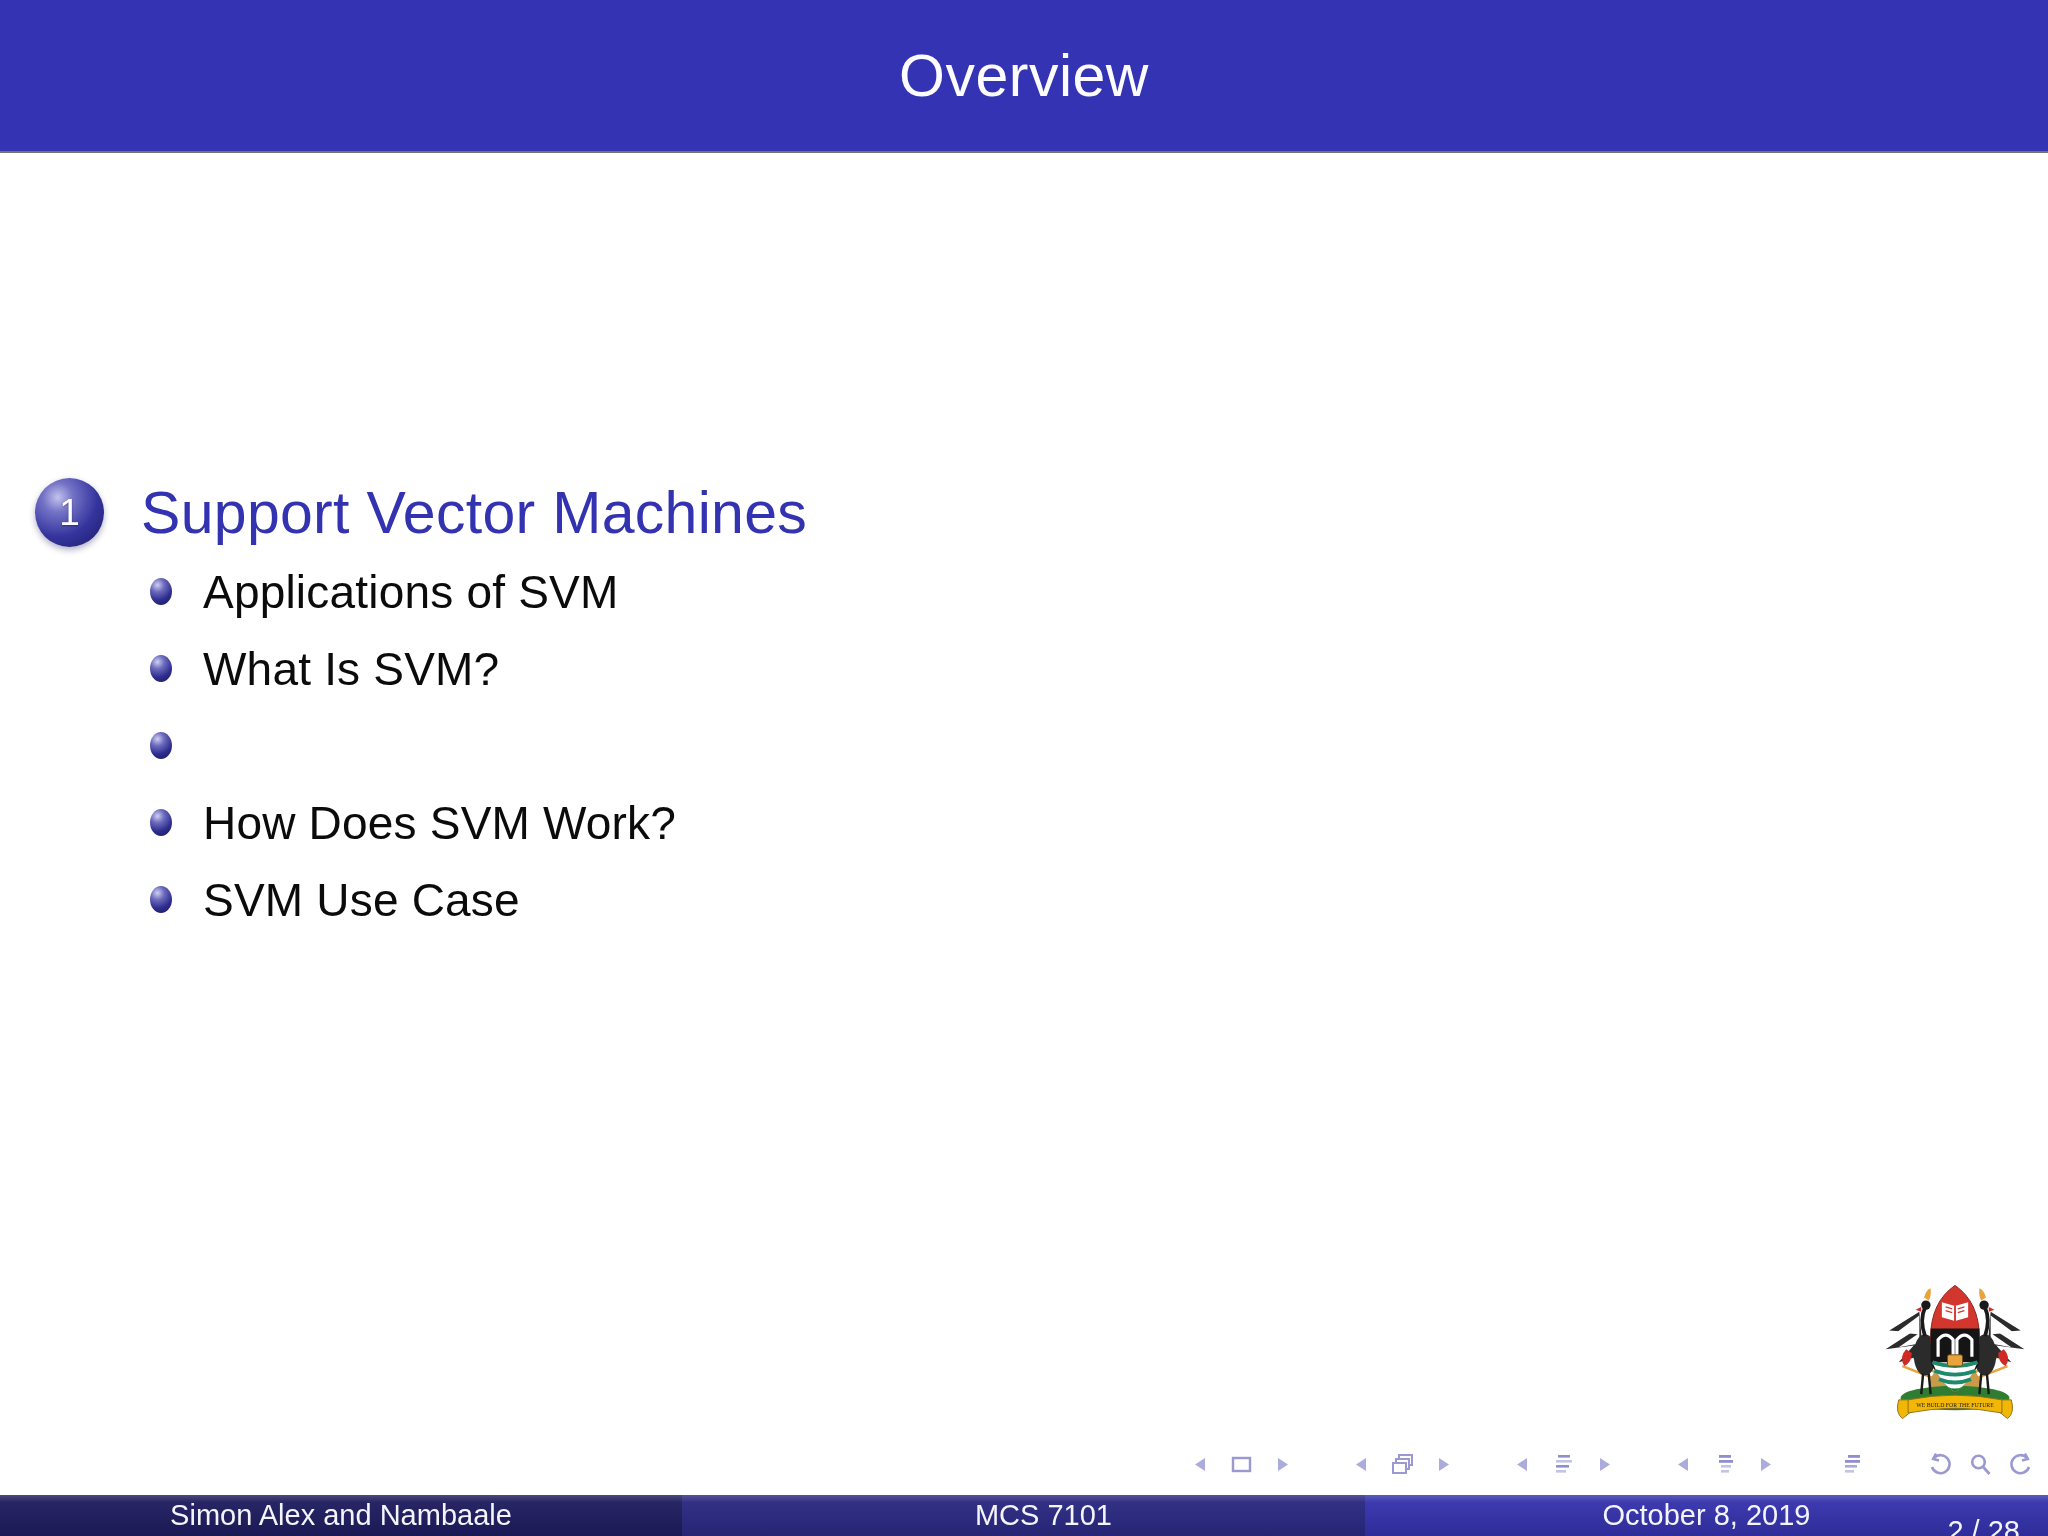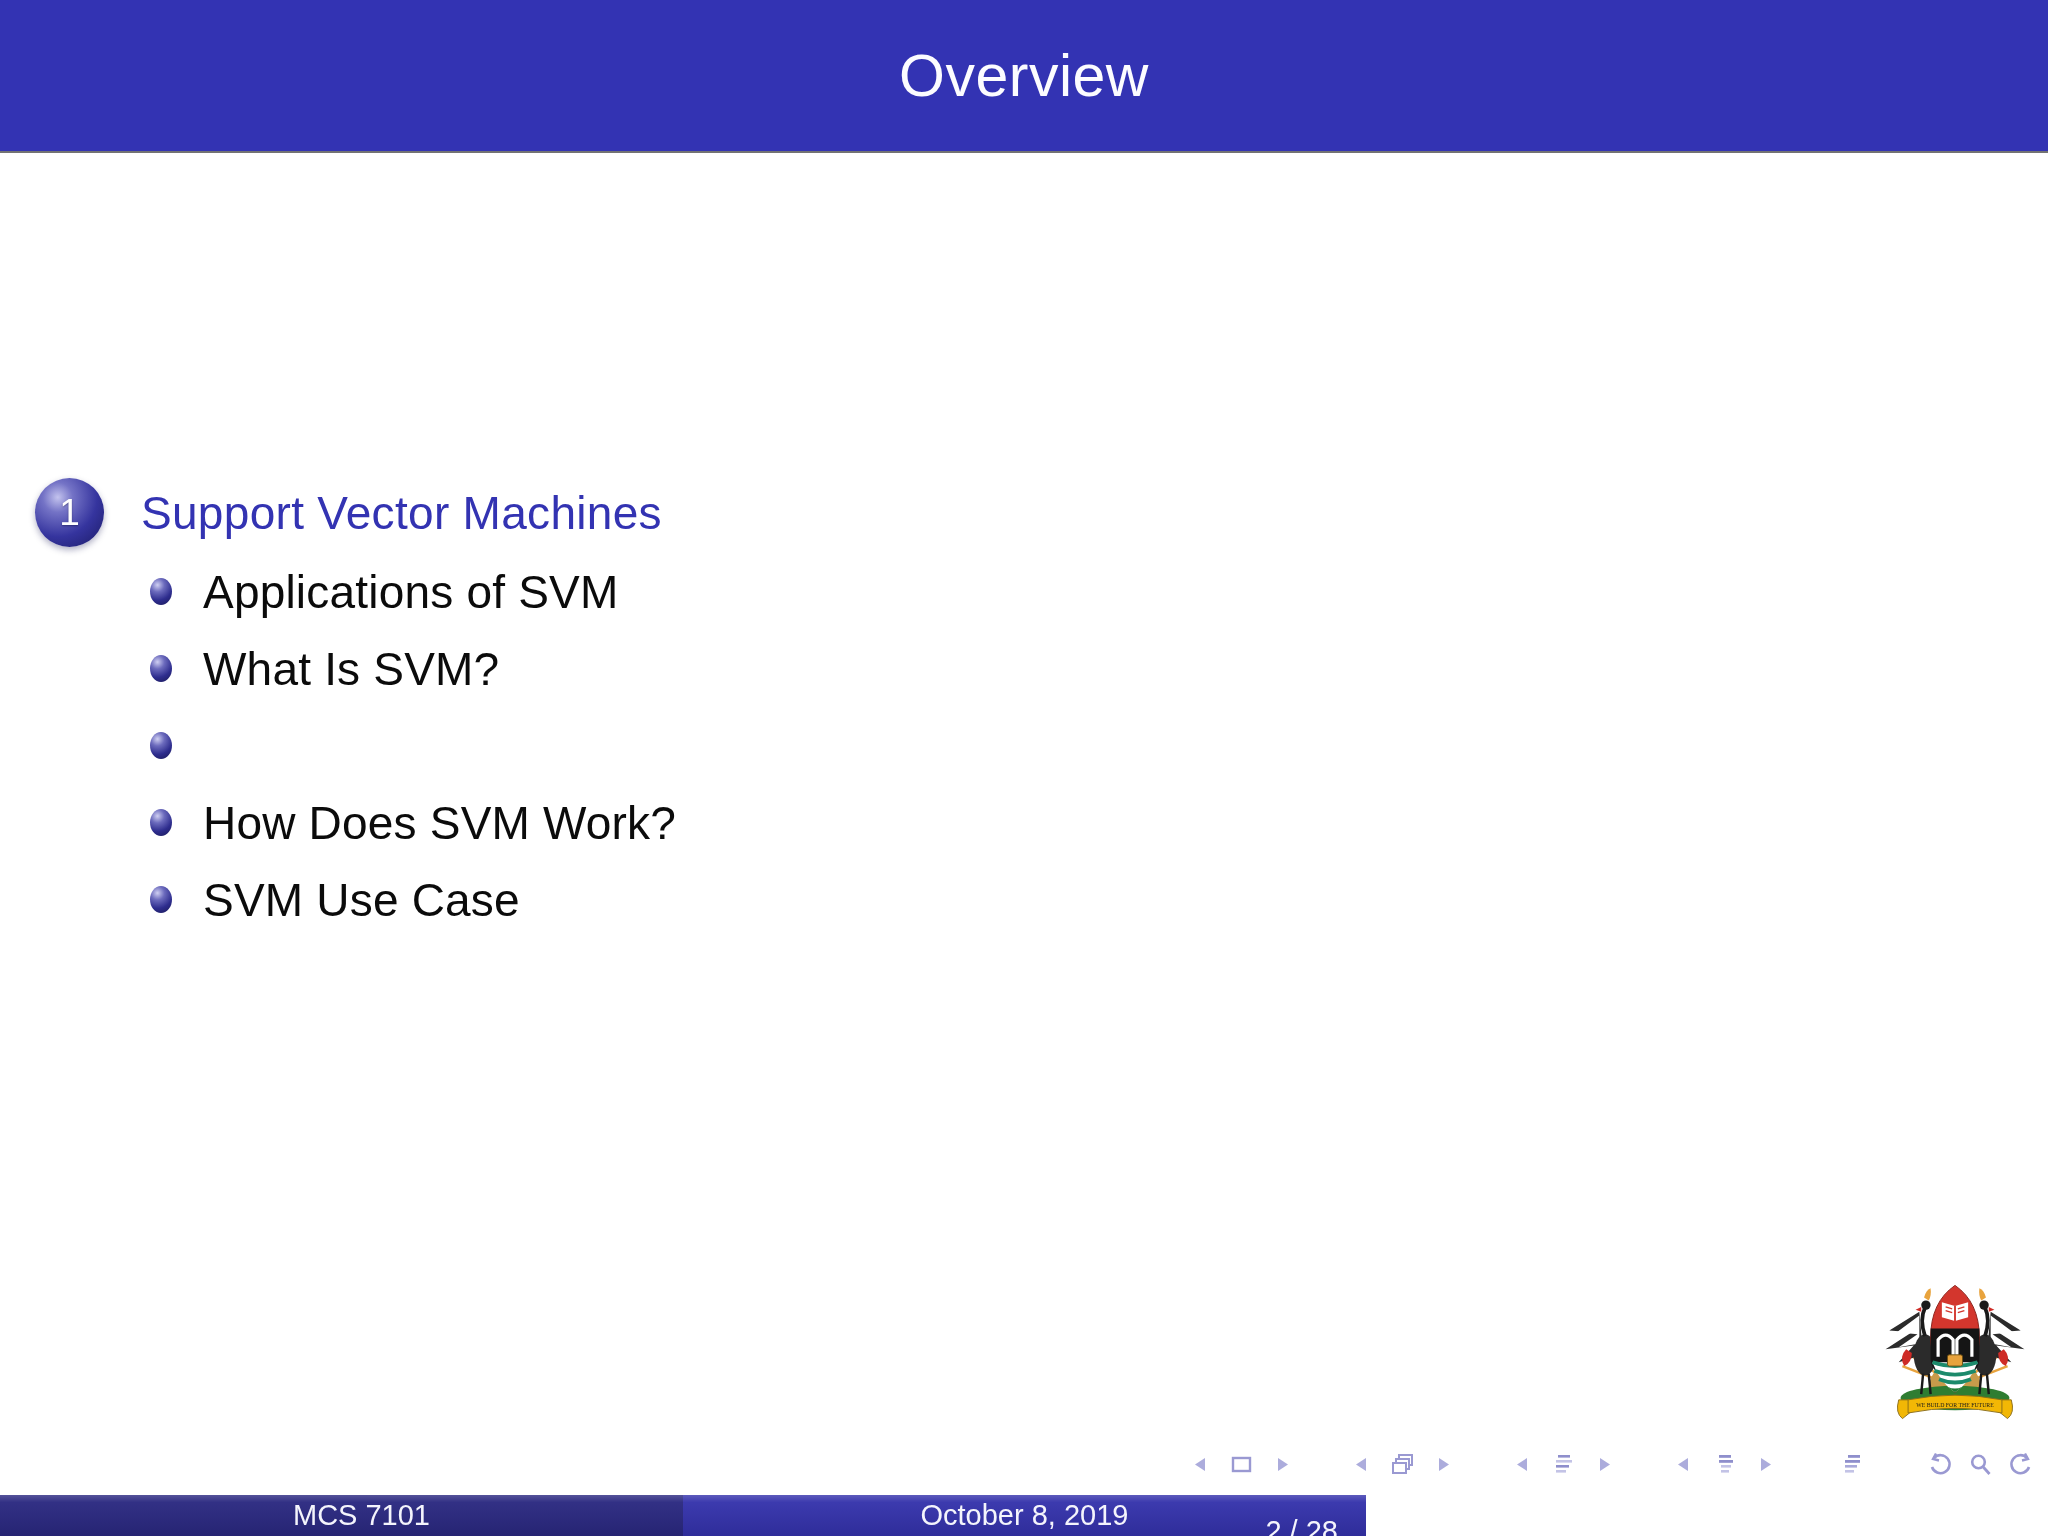--- a/index.html
+++ b/index.html
@@ -38,21 +38,21 @@
     box-shadow: 0 3px 6px rgba(30,30,90,0.35);
     display: flex; align-items: center; justify-content: center;
   }
   .section-ball-number {
     color: #ffffff; font-size: 37px; line-height: 1;
     text-shadow: 0 1px 2px rgba(0,0,40,0.4);
   }
   .section-title {
     margin-left: 37px;
     color: #3333B2;
-    font-size: 46px;
+    font-size: 59px;
     letter-spacing: 0.3px;
   }
 
   .toc-items {
     position: absolute; left: 150px; top: 553px;
     list-style: none;
   }
   .toc-item {
     height: 77px;
     display: flex; align-items: center;
@@ -287,20 +287,23 @@
     <circle cx="10.5" cy="10" r="6.3" fill="none" stroke="#9A99D2" stroke-width="2.6"></circle>
     <line x1="15" y1="14.8" x2="21.5" y2="22" stroke="#9A99D2" stroke-width="2.8"></line>
   </svg>
   <svg class="nav-icon" viewBox="0 0 25 25">
     <path d="M18 6 A9 9 0 1 0 20 15" fill="none" stroke="#9A99D2" stroke-width="2.6"></path>
     <polyline points="16,1.5 19,7 13,8.5" fill="none" stroke="#9A99D2" stroke-width="2.4"></polyline>
   </svg>
 </div>
 
 <div class="footline">
+  <div class="foot-seg foot-authors">
+    <span>Simon Alex and Nambaale</span>
+  </div>
   <div class="foot-seg foot-course">
     <span>MCS 7101</span>
   </div>
   <div class="foot-seg foot-date">
     <span>October 8, 2019</span>
     <span class="foot-page">2 / 28</span>
   </div>
 </div>
 
 </body></html>

